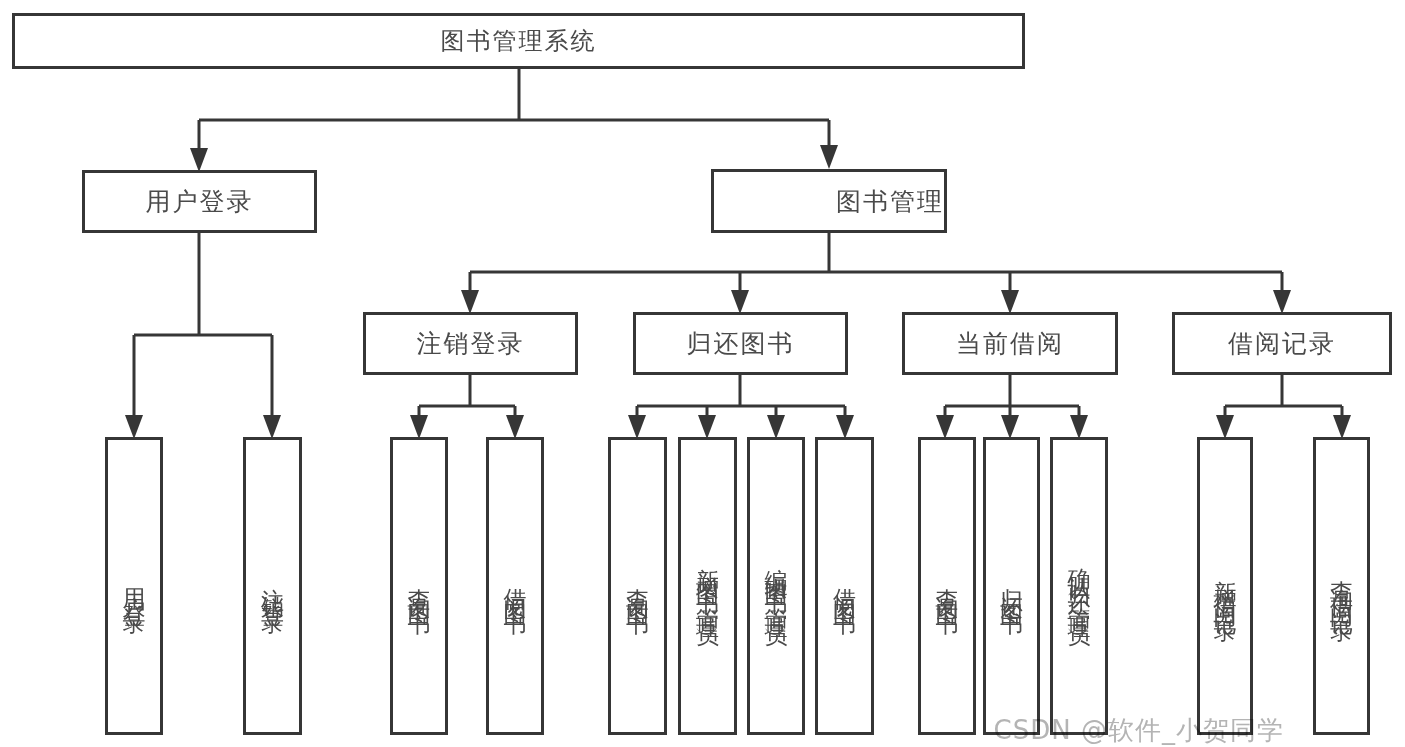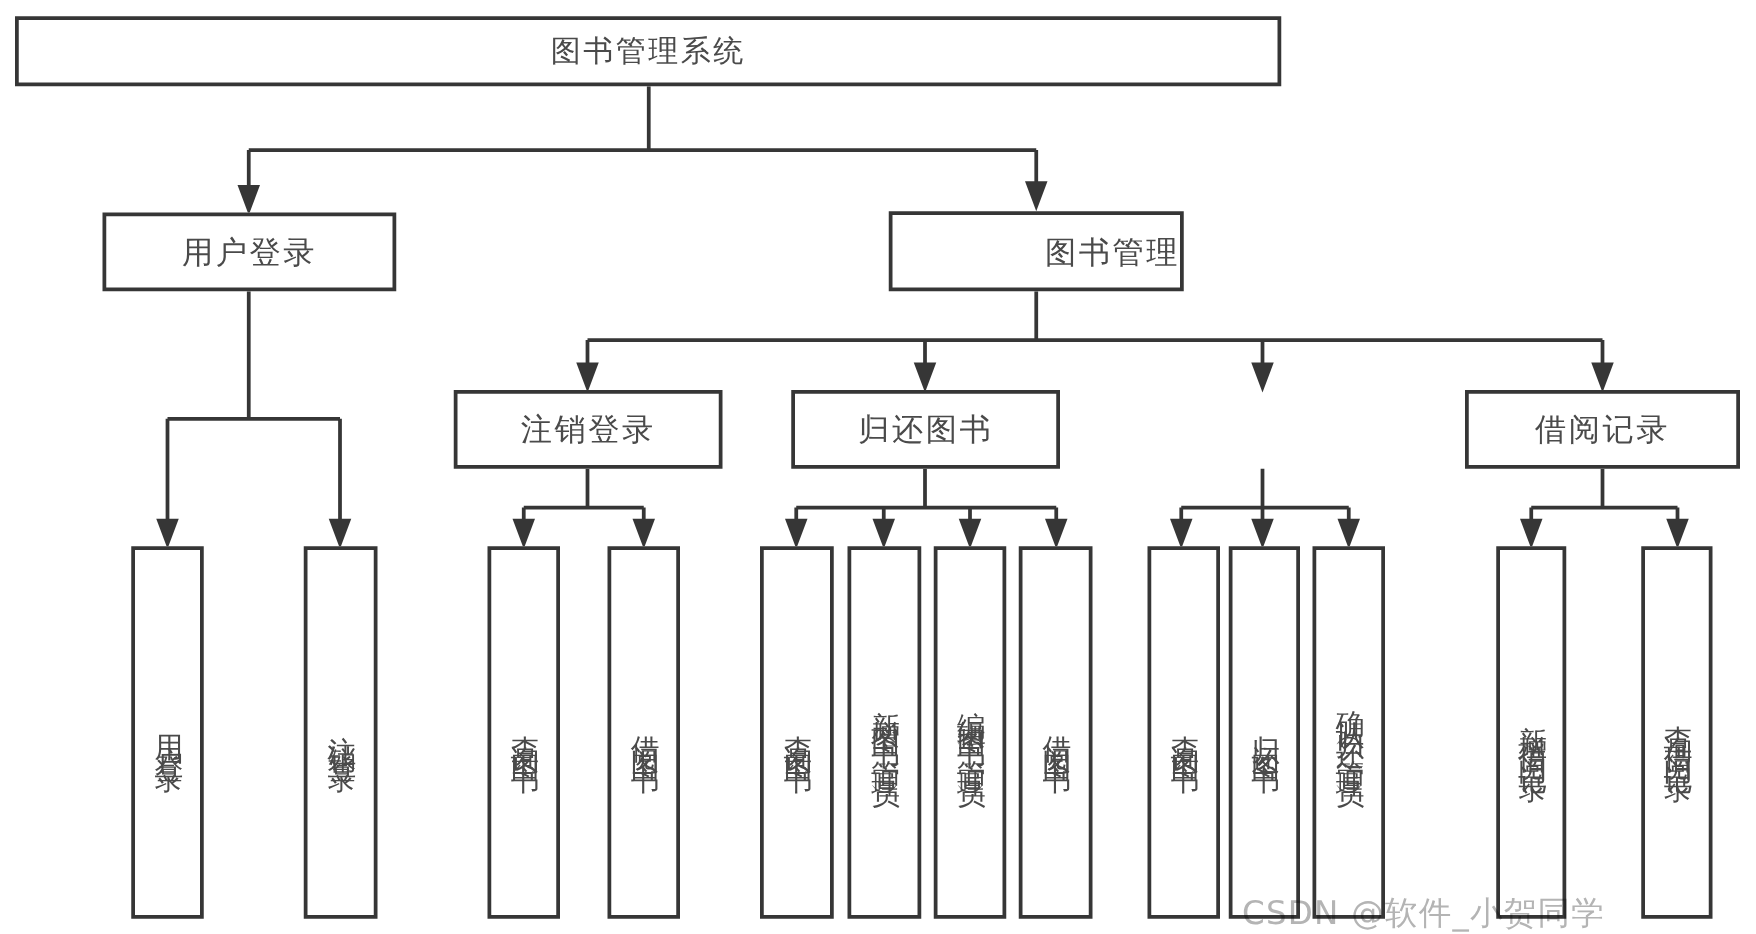--- a/index.html
+++ b/index.html
@@ -128,20 +128,23 @@
   <div class="box" style="left:711px;top:169px;width:236px;height:64px;justify-content:flex-end;">
     <span class="hlabel">图书管理</span>
   </div>
 
   <div class="box" style="left:363px;top:312px;width:215px;height:63px;">
     <span class="hlabel">注销登录</span>
   </div>
   <div class="box" style="left:633px;top:312px;width:215px;height:63px;">
     <span class="hlabel">归还图书</span>
   </div>
+  <div class="box" style="left:902px;top:312px;width:216px;height:63px;">
+    <span class="hlabel">当前借阅</span>
+  </div>
   <div class="box" style="left:1172px;top:312px;width:220px;height:63px;">
     <span class="hlabel">借阅记录</span>
   </div>
 
   <div class="box vbox" style="left:105px;top:437px;width:58px;height:298px;">
     <span class="vtext">用户登录</span>
   </div>
   <div class="box vbox" style="left:243px;top:437px;width:59px;height:298px;">
     <span class="vtext">注销登录</span>
   </div>

